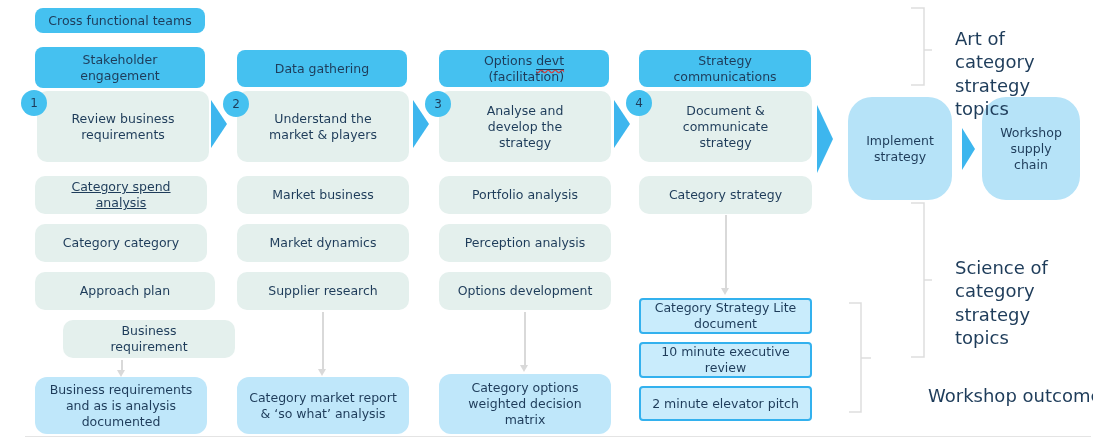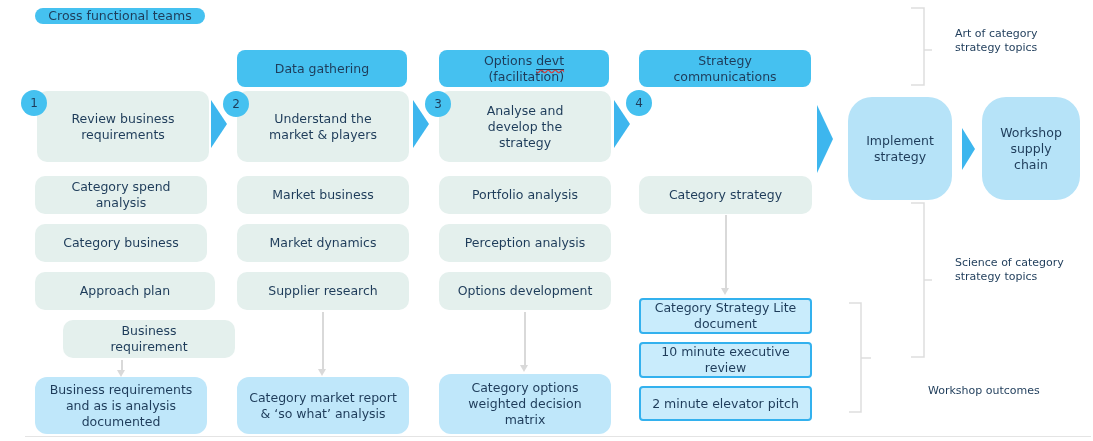--- a/index.html
+++ b/index.html
@@ -26,44 +26,47 @@
   .chev  { position:absolute; }
   .chev polygon { fill:#3db6ee; }
   .connline { position:absolute; width:1.5px; background:#d9d9d9; }
   .connhead {
     position:absolute; width:0; height:0;
     border-left:4.5px solid transparent; border-right:4.5px solid transparent;
     border-top:7px solid #d9d9d9;
   }
   .bracket { position:absolute; }
   .bracket path { stroke:#dedede; stroke-width:1.5; fill:none; }
-  .sidelabel { position:absolute; font-size:11px; line-height:1.3; color:#1e3c5a; }
+  .sidelabel { position:absolute; font-size:18px; line-height:1.3; color:#1e3c5a; }
   .squig { text-decoration:underline wavy #d04040; text-underline-offset:3.5px; }
   .ul    { text-decoration:underline; }
   .divider { position:absolute; height:1px; background:#e4e4e4; }
 </style>
 </head>
 <body>
 
 <div id="stage">
 
-  <div class="box hdr" style="left:35px;top:8px;width:170px;height:16px;">
+  <div class="box hdr" style="left:35px;top:8px;width:170px;height:25px;">
       <span>Cross functional teams</span>
+    </div>
+  <div class="box hdr" style="left:35px;top:47px;width:170px;height:41px;padding:0 34px;">
+      <span>Stakeholder engagement</span>
     </div>
   <div class="circle" style="left:21px;top:90px;">
       <span>1</span>
     </div>
   <div class="box teal" style="left:37px;top:91px;width:172px;height:71px;padding:0 22px;">
       <span>Review business requirements</span>
     </div>
-  <div class="box teal" style="left:35px;top:176px;width:172px;height:38px;padding:0 18px;">
+  <div class="box teal" style="left:35px;top:176px;width:172px;height:38px;padding:0 18px;text-decoration:underline;">
       <span>Category spend analysis</span>
     </div>
   <div class="box teal" style="left:35px;top:224px;width:172px;height:38px;padding:0 18px;">
-      <span>Category business</span>
+      <span>Category category</span>
     </div>
   <div class="box teal" style="left:35px;top:272px;width:180px;height:38px;padding:0 18px;">
       <span>Approach plan</span>
     </div>
   <div class="box teal" style="left:35px;top:320px;width:172px;height:38px;padding:0 18px;margin-left:28px;">
       <span>Business requirement</span>
     </div>
   <div class="connline" style="left:121px;top:360px;height:11px;"></div>
   <div class="connhead" style="left:117px;top:370px;"></div>
   <div class="box lblue" style="left:35px;top:377px;width:172px;height:57px;padding:0 10px;">
@@ -132,20 +135,23 @@
   <svg class="chev" style="left:614px;top:100px;" width="16" height="48">
       <polygon points="0,0 16,24 0,48"></polygon>
     </svg>
 
   <div class="box hdr" style="left:639px;top:50px;width:172px;height:37px;padding:0 36px;">
       <span>Strategy communications</span>
     </div>
   <div class="circle" style="left:626px;top:90px;">
       <span>4</span>
     </div>
+  <div class="box teal" style="left:639px;top:91px;width:173px;height:71px;padding:0 22px;">
+      <span>Document &amp; communicate strategy</span>
+    </div>
   <div class="box teal" style="left:639px;top:176px;width:173px;height:38px;padding:0 18px;align-items:center;">
       <span>Category strategy</span>
     </div>
   <div class="connline" style="left:725px;top:215px;height:74px;"></div>
   <div class="connhead" style="left:721px;top:288px;"></div>
   <div class="box outl" style="left:639px;top:298px;width:173px;height:36px;padding:0 10px;">
       <span>Category Strategy Lite document</span>
     </div>
   <div class="box outl" style="left:639px;top:342px;width:173px;height:36px;padding:0 10px;">
       <span>10 minute executive review</span>

